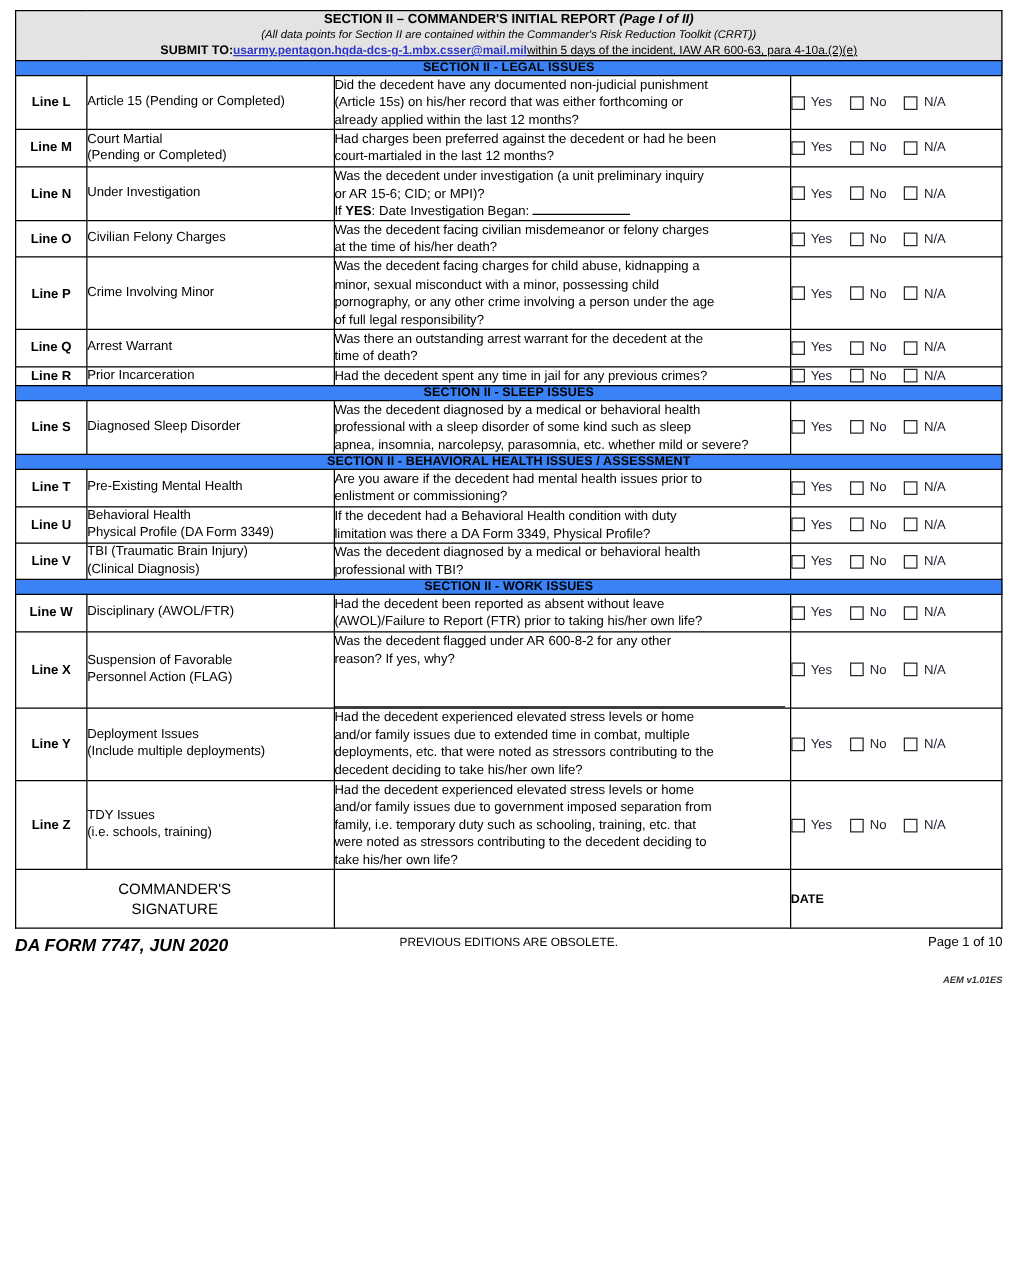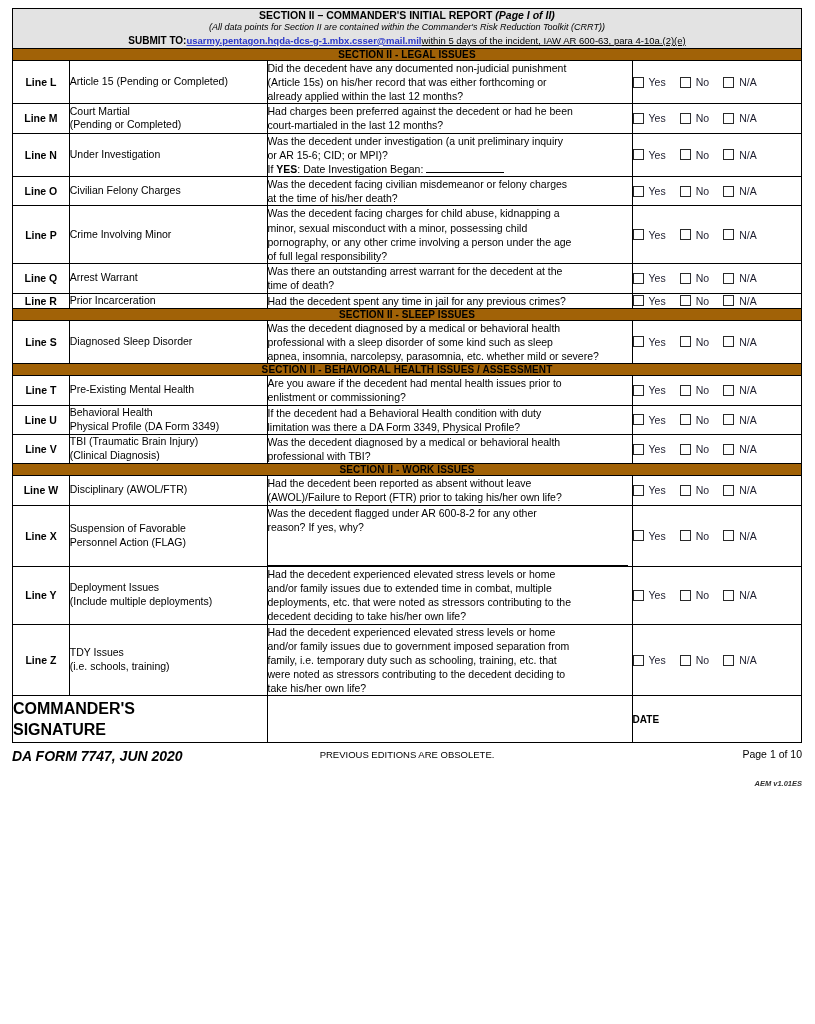--- a/index.html
+++ b/index.html
@@ -66,21 +66,21 @@
     color: #2b36c8;
     font-weight: bold;
     text-decoration: underline;
   }
   .tb-line3 .tail {
     text-decoration: underline;
   }
 
   
   .secbar {
-    background: #a16207;
+    background: #3b82f6;
     text-align: center;
     font-weight: bold;
     font-size: 10px;
     padding: 3px 0 3px 0;
     letter-spacing: 0.1px;
   }
   .secbar .ital { font-style: italic; font-weight: bold; }
 
   
   td.c-line {
@@ -148,23 +148,23 @@
   }
   .cblabel {
     font-size: 10.5px;
     color: #1d1d2e;
     white-space: nowrap;
   }
 
   
   td.sig-label {
     width: 105px;
-    text-align: left;
-    font-weight: bold;
-    font-size: 16px;
+    text-align: center;
+    font-weight: normal;
+    font-size: 12px;
     line-height: 1.35;
     padding: 6px 2px;
     height: 46px;
   }
   td.sig-field {
     width: 500px;
   }
   td.sig-date {
     width: 183px;
     vertical-align: top;

